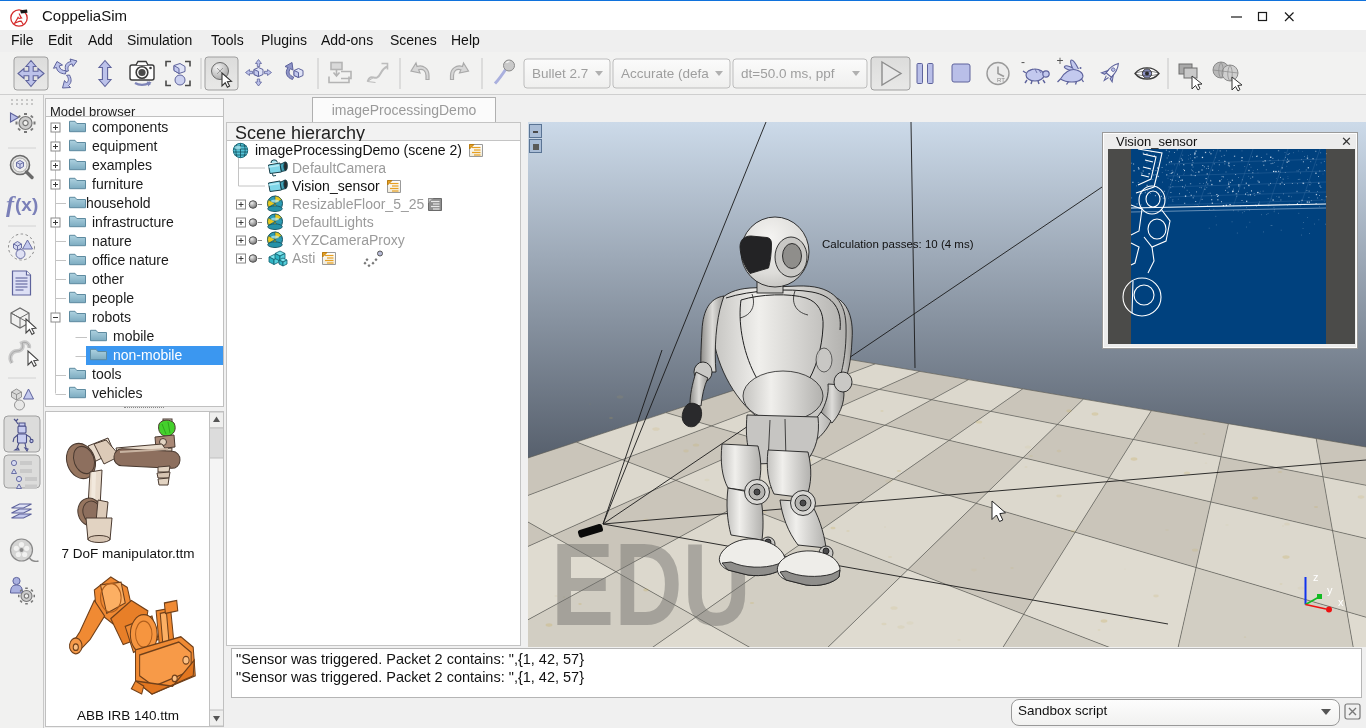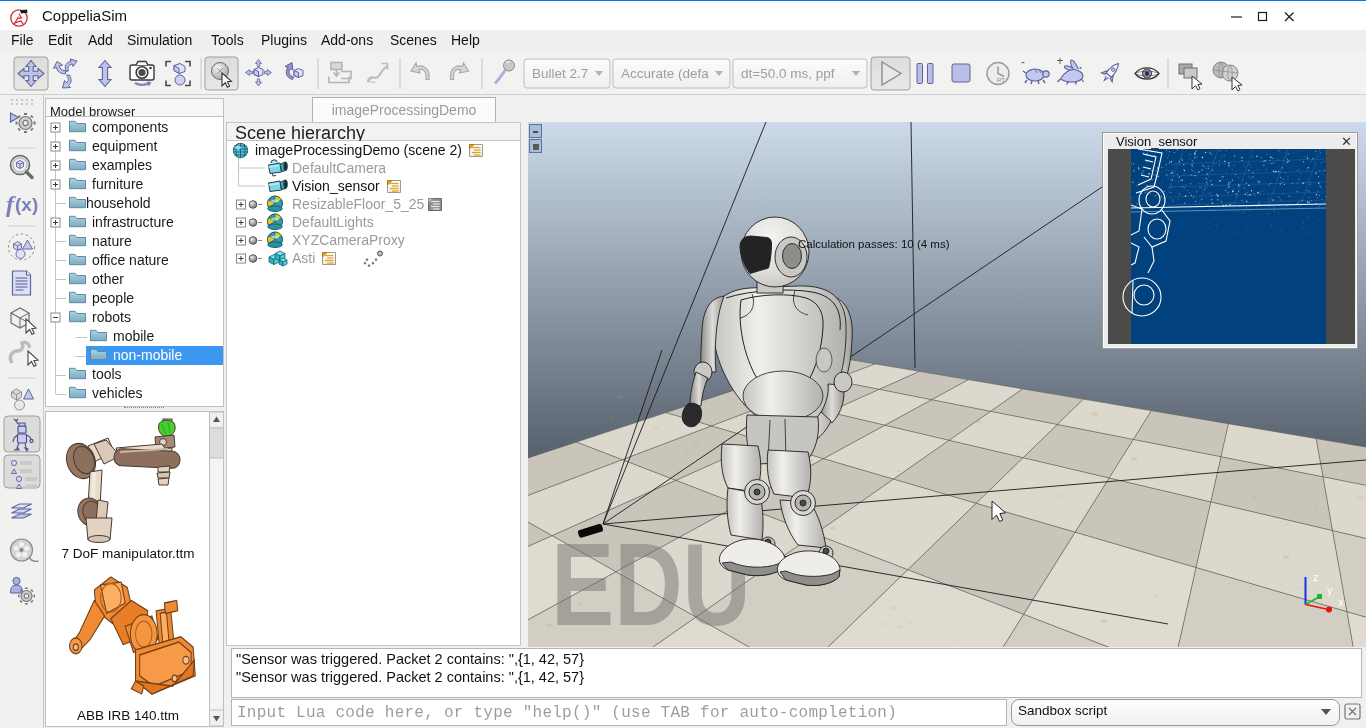--- a/index.html
+++ b/index.html
@@ -30,21 +30,21 @@
 .tab { position:absolute; top:2px; height:25px; font-size:14px; text-align:center; padding-top:4px; }
 #tab1 { left:1px; width:84px; background:#d6d6d6; border:1px solid #b0b0b0; color:#8f8f8f; border-bottom:none;margin-top:40px;}
 #tab2 { left:86px; width:184px; background:#fbfbfb; border:1px solid #b0b0b0; border-bottom:none; color:#9a9a9a; }
 #shheader { position:absolute; left:0px; top:27px; width:295px; height:19px; background:#f2f2f2; border:1px solid #c4c4c4; font-size:18px; color:#222; padding-left:8px; }
 #shtree { position:absolute; left:0px; top:46px; width:295px; height:505px; background:#ffffff; border:1px solid #c4c4c4; border-top:none; }
 .srow { position:absolute; left:0; height:18px; font-size:14px; white-space:nowrap; }
 .srow .lbl { position:absolute; top:0px; }
 .gray { color:#9b9b9b; }
 
 #view3d { position:absolute; left:528px; top:122px; width:838px; height:525px; }
-#calc { position:absolute; left:798px; top:238px; font-size:11.5px; color:#111; }
+#calc { position:absolute; left:822px; top:238px; font-size:11.5px; color:#111; }
 
 #vwin { position:absolute; left:1102px; top:132px; width:256px; height:217px; background:#ececec; border:1px solid #9a9a9a; box-shadow:0 0 0 1px #fdfdfd inset; }
 #vwtitle { position:absolute; left:13px; top:1px; font-size:13px; color:#111; }
 #vwx { position:absolute; right:5px; top:1px; font-size:13px; color:#333; }
 #vwcontent { position:absolute; left:5px; top:16px; width:247px; height:195px; background:#4b4b49; }
 
 #console { position:absolute; left:226px; top:647px; width:1140px; height:81px; background:#f0f0f0; }
 #logbox { position:absolute; left:5px; top:1px; width:1131px; height:50px; background:#ffffff; border:1px solid #b5b5b5; font-size:14.5px; color:#111; padding:1px 4px; line-height:18.2px;}
 #inputrow { position:absolute; left:5px; top:52px; width:1131px; height:27px; }
 #luain { position:absolute; left:0; top:0; width:776px; height:27px; background:#ffffff; border:1px solid #b5b5b5; font-family:"Liberation Mono",monospace; font-size:16px; color:#9e9e9e; padding:4px 5px; letter-spacing:0.25px; }
@@ -1520,21 +1520,20 @@
 <path d="M23 56 L34 60 L31 82 L23 86"></path>
 <path d="M23 94 L31 98 L27 114 L23 116"></path>
 </g>
     </svg>
   </div>
 </div>
 
 <div id="console">
   <div id="logbox">"Sensor was triggered. Packet 2 contains: ",{1, 42, 57}<br>"Sensor was triggered. Packet 2 contains: ",{1, 42, 57}</div>
   <div id="inputrow">
-    <div id="luain">Input Lua code here, or type "help()" (use TAB for auto-completion)</div>
     <div id="scriptdd">Sandbox script<svg class="abs" style="right:8px;top:9px" width="10" height="7" viewBox="0 0 10 7">
             <path d="M0 0 L10 0 L5 6 Z" fill="#555"></path>
           </svg></div>
     <svg id="ddclose" viewBox="0 0 18 18">
           <rect x="1" y="1" width="15" height="15" rx="2" fill="none" stroke="#777" stroke-width="1.2"></rect>
           <path d="M5 5 L12 12 M12 5 L5 12" stroke="#777" stroke-width="1.4"></path>
         </svg>
   </div>
 </div>
 

